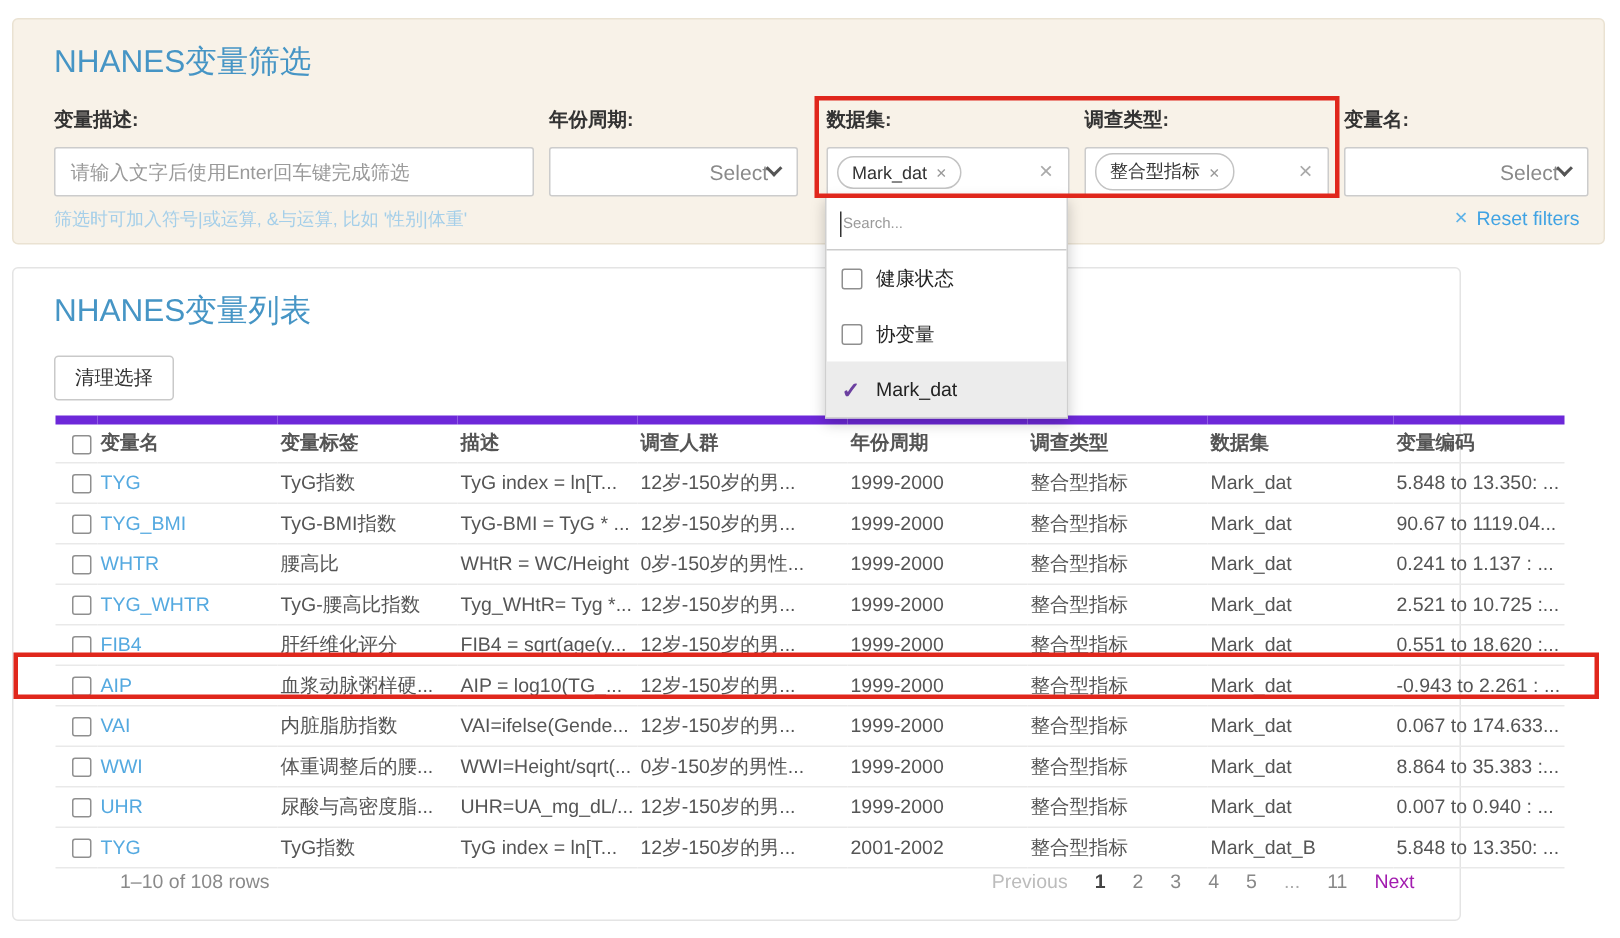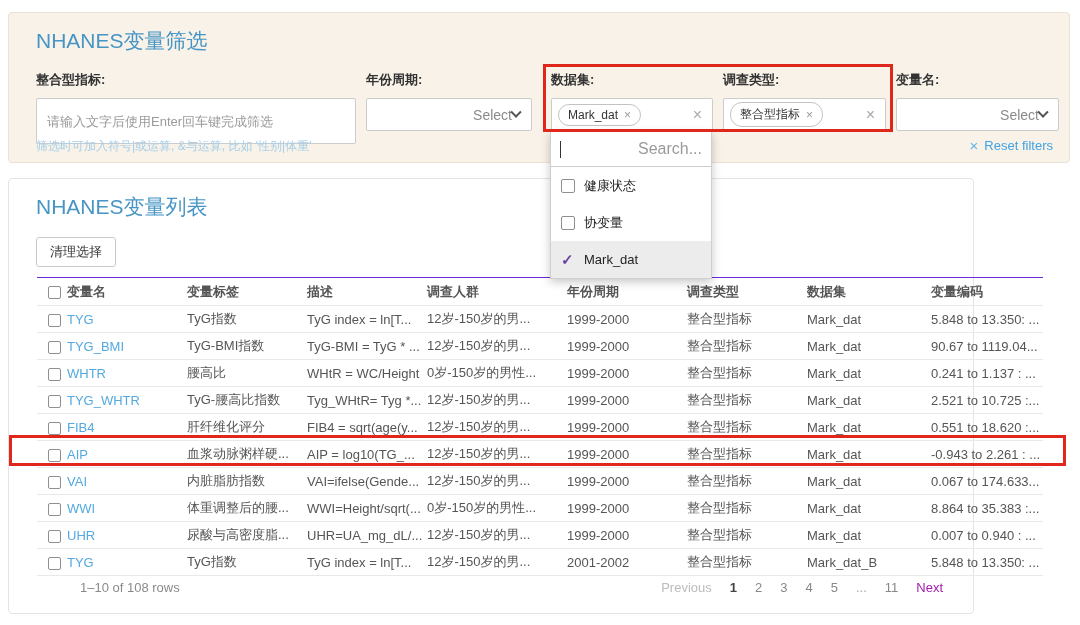--- a/index.html
+++ b/index.html
@@ -4,50 +4,50 @@
 <style>
   * { margin:0; padding:0; box-sizing:border-box; }
   html,body { width:1080px; height:625px; background:#fff; font-family:"Liberation Sans", sans-serif; position:relative; overflow:hidden; }
 
   .panel { position:absolute; border-radius:4px; }
   #filterPanel { left:8px; top:12px; width:1062px; height:151px; background:#f8f2e8; border:1px solid #eae2d2; }
   .panel-title { position:absolute; left:27px; top:14px; font-size:21px; font-weight:500; color:#4695c5; }
 
   .field { position:absolute; top:58px; }
   .f-label { font-size:13px; font-weight:bold; color:#333; margin-bottom:9px; white-space:nowrap; }
-  .text-input { width:100%; height:46px; background:#fff; border:1px solid #ccc; border-radius:2px; font-size:13px; padding:0 10px; color:#333; outline:none; font-family:"Liberation Sans",sans-serif; }
+  .text-input { width:100%; height:33px; background:#fff; border:1px solid #ccc; border-radius:2px; font-size:13px; padding:0 10px; color:#333; outline:none; font-family:"Liberation Sans",sans-serif; }
   .text-input::placeholder { color:#9a9a9a; }
   .select { width:100%; height:33px; background:#fff; border:1px solid #ccc; border-radius:2px; display:flex; align-items:center; justify-content:flex-end; padding:0 11px; color:#8a8a8a; font-size:14px; cursor:pointer; }
   .chev { width:8px; height:8px; border-right:2px solid #555; border-bottom:2px solid #555; transform:rotate(45deg) translate(-2px,-2px); }
   .multi { width:100%; height:33px; background:#fff; border:1px solid #ccc; border-radius:2px; display:flex; align-items:center; justify-content:space-between; padding:0 10px 0 6px; }
   .chip { display:inline-flex; align-items:center; gap:6px; border:1px solid #c3c3c3; border-radius:12px; padding:3px 9px; font-size:12px; color:#333; background:#fff; white-space:nowrap; }
   .chip .x { color:#999; font-size:12px; line-height:1; cursor:pointer; }
   .clear-x { color:#aaa; font-size:16px; line-height:1; cursor:pointer; }
 
   .hint { position:absolute; left:27px; top:125px; font-size:12px; color:#a5cfe9; }
   .reset { position:absolute; right:16px; top:124px; font-size:13px; color:#41a3e3; display:flex; align-items:center; gap:6px; cursor:pointer; }
   .reset .x { font-size:15px; color:#5fb3e8; }
 
   
   #datasetDropdown { position:absolute; left:550px; top:131px; width:162px; background:#fff; border:1px solid #cfcfcf; box-shadow:0 3px 9px rgba(0,0,0,0.22); z-index:5; }
   .dd-search { height:35px; border-bottom:1px solid #ccc; display:flex; align-items:center; padding:0 9px; gap:1px; }
   .caret { width:1px; height:17px; background:#333; }
-  .dd-search input { border:none; outline:none; flex:1; font-size:16px; color:#333; font-family:"Liberation Sans",sans-serif; min-width:0;text-align:right; }
+  .dd-search input { border:none; outline:none; flex:1; font-size:10px; color:#333; font-family:"Liberation Sans",sans-serif; min-width:0; }
   .dd-search input::placeholder { color:#9a9a9a; }
   .dd-opt { height:37px; display:flex; align-items:center; gap:9px; padding:0 10px; font-size:13px; color:#222; cursor:pointer; }
   .dd-opt.sel { background:#ececec; }
   .cbox { width:14px; height:14px; border:1px solid #8f8f8f; border-radius:2px; background:#fff; flex:none; }
   .checkmark { color:#6b3fa0; font-size:15px; font-weight:bold; width:14px; flex:none; }
 
   
   #tablePanel { left:8px; top:178px; width:966px; height:436px; background:#fff; border:1px solid #e4e4e4; }
   .clear-btn { position:absolute; left:27px; top:58px; height:30px; padding:0 13px; background:#fff; border:1px solid #c9c9c9; border-radius:3px; font-size:13px; color:#333; cursor:pointer; font-family:"Liberation Sans",sans-serif; }
 
   table { position:absolute; left:28px; top:98px; width:1006px; border-collapse:collapse; table-layout:fixed; font-size:13px; color:#555; }
-  thead tr { height:28px; border-top:1px solid #6d28d9; }
+  thead tr { height:28px; border-top:6px solid #6d28d9; }
   tbody tr { height:27px; }
   tr { border-bottom:1px solid #e9e9e9; }
   th { text-align:left; font-weight:bold; color:#555; padding:0 4px 0 2px; white-space:nowrap; overflow:hidden; }
   td { padding:0 4px 0 2px; white-space:nowrap; overflow:hidden; }
   .cbc { text-align:left; }
   .cb { display:inline-block; width:13px; height:13px; border:1px solid #8f8f8f; border-radius:2px; background:#fff; vertical-align:middle; margin-left:9px; cursor:pointer; }
   .vlink { color:#54a9e0; text-decoration:none; cursor:pointer; }
 
   .footer-info { position:absolute; left:28px; top:401px; font-size:13px; color:#8a8a8a;margin-left:43px; }
   .pagination { position:absolute; right:30px; top:401px; display:flex; gap:18px; font-size:13px; color:#888; align-items:center; }
@@ -61,21 +61,21 @@
   #redBox1 { left:543px; top:64px; width:350px; height:68px; }
   #redBox2 { left:9px; top:435px; width:1057px; height:31px; }
 </style>
 </head>
 <body>
 
 <div id="filterPanel" class="panel">
   <div class="panel-title">NHANES变量筛选</div>
 
   <div class="field" style="left:27px; width:320px;">
-    <div class="f-label">整合型指标:</div>
+    <div class="f-label">变量描述:</div>
     <input class="text-input" type="text" placeholder="请输入文字后使用Enter回车键完成筛选" style="">
   </div>
 
   <div class="field" style="left:357px; width:166px;">
     <div class="f-label">年份周期:</div>
     <div class="select">
       <span>Select</span>
       <span class="chev"></span>
     </div>
   </div>

